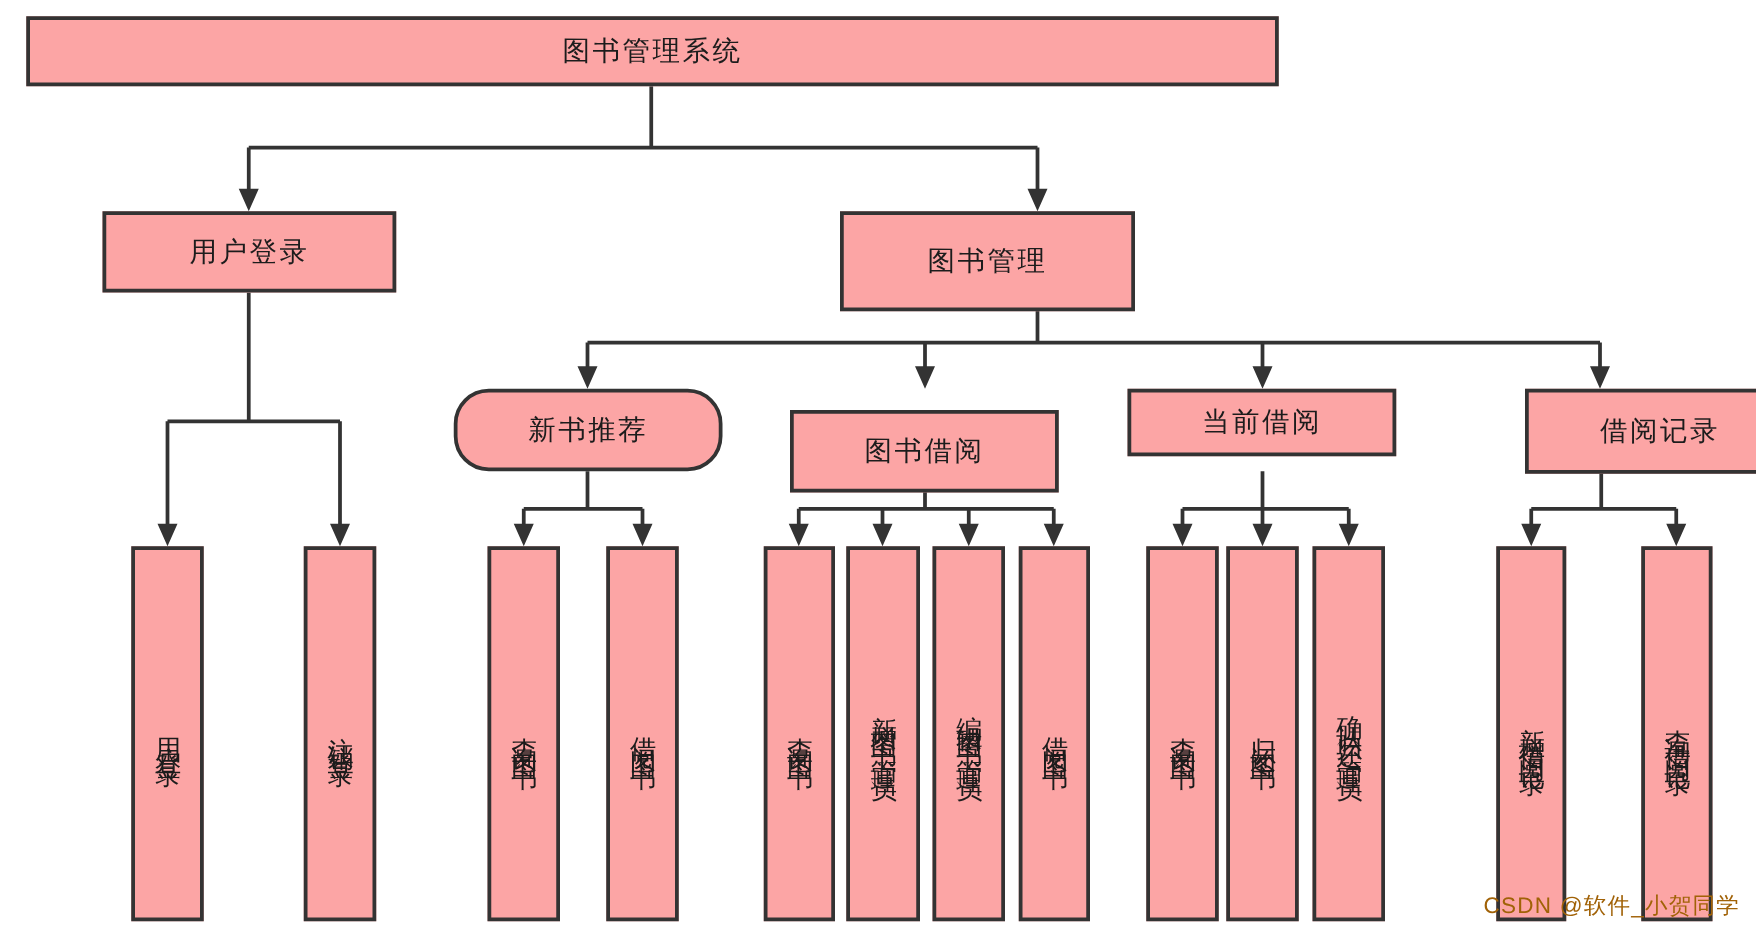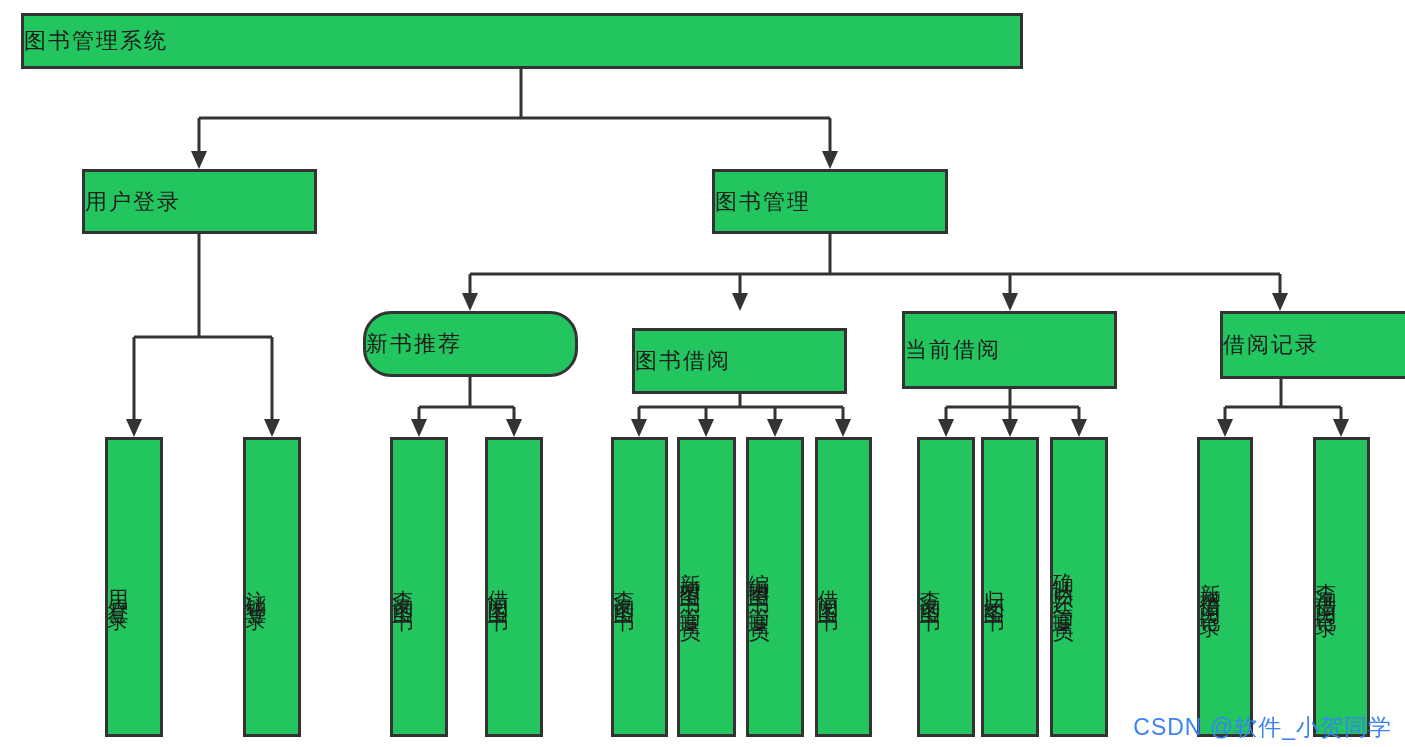--- a/index.html
+++ b/index.html
@@ -11,24 +11,25 @@
   .canvas {
     position: relative;
     width: 1405px;
     height: 747px;
     background: #ffffff;
     overflow: hidden;
   }
   .node {
     position: absolute;
     box-sizing: border-box;
-    background: #22c55e;
+    background: #fca5a5;
     border: 3px solid #333333;
     display: flex;
     align-items: center;
+    justify-content: center;
     color: #1c1c1c;
     z-index: 2;
   }
   .hnode span {
     font-size: 22px;
     letter-spacing: 2px;
     white-space: nowrap;
   }
   .leaf .vtext {
     writing-mode: vertical-rl;
@@ -43,23 +44,23 @@
     left: 0;
     top: 0;
     z-index: 1;
   }
   .wire { fill: none; stroke: #333333; stroke-width: 3; }
   .head { fill: #333333; stroke: none; }
   .watermark {
     position: absolute;
     top: 712px;
     right: 13px;
-    font-size: 23px;
+    font-size: 18px;
     letter-spacing: 1px;
-    color: #3b82f6;
+    color: #a16207;
     z-index: 5;
     white-space: nowrap;
   }
 </style>
 </head>
 <body>
 
 <div class="canvas">
 
   <svg class="connectors" width="1405" height="747" aria-hidden="true">
@@ -93,31 +94,31 @@
     </g>
   </svg>
 
   <div class="node hnode" style="left:21px; top:13px; width:1002px; height:56px;">
     <span>图书管理系统</span>
   </div>
 
   <div class="node hnode" style="left:82px; top:169px; width:235px; height:65px;">
     <span>用户登录</span>
   </div>
-  <div class="node hnode" style="left:712px; top:169px; width:236px; height:65px;">
+  <div class="node hnode" style="left:672px; top:169px; width:236px; height:80px;">
     <span>图书管理</span>
   </div>
 
   <div class="node hnode" style="left:363px; top:311px; width:215px; height:66px;border-radius:28px;">
     <span>新书推荐</span>
   </div>
   <div class="node hnode" style="left:632px; top:328px; width:215px; height:66px;">
     <span>图书借阅</span>
   </div>
-  <div class="node hnode" style="left:902px; top:311px; width:215px; height:78px;font-family:Liberation Mono, monospace;">
+  <div class="node hnode" style="left:902px; top:311px; width:215px; height:54px;font-family:Liberation Mono, monospace;">
     <span>当前借阅</span>
   </div>
   <div class="node hnode" style="left:1220px; top:311px; width:216px; height:68px;">
     <span>借阅记录</span>
   </div>
 
   <div class="node leaf" style="left:105px; top:437px; width:58px; height:300px;">
     <span class="vtext">用户登录</span>
   </div>
   <div class="node leaf" style="left:243px; top:437px; width:58px; height:300px;">

